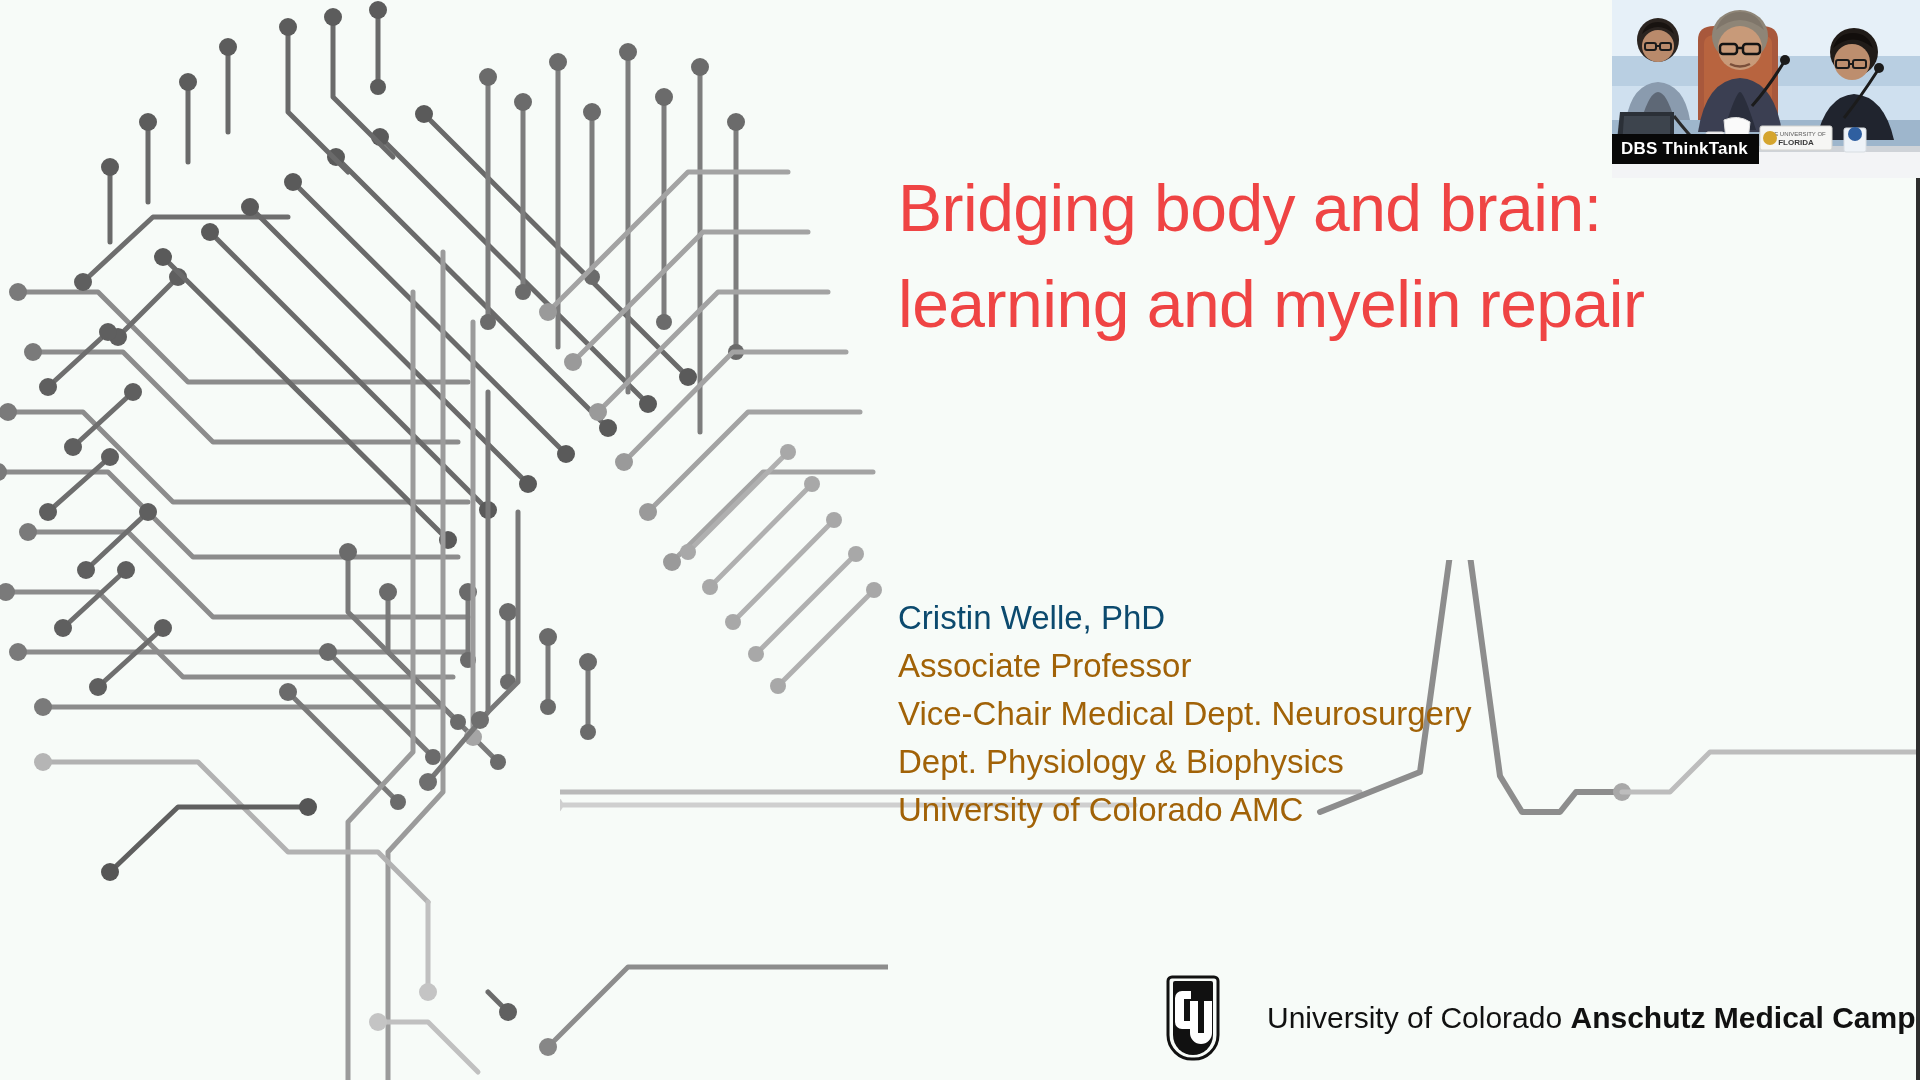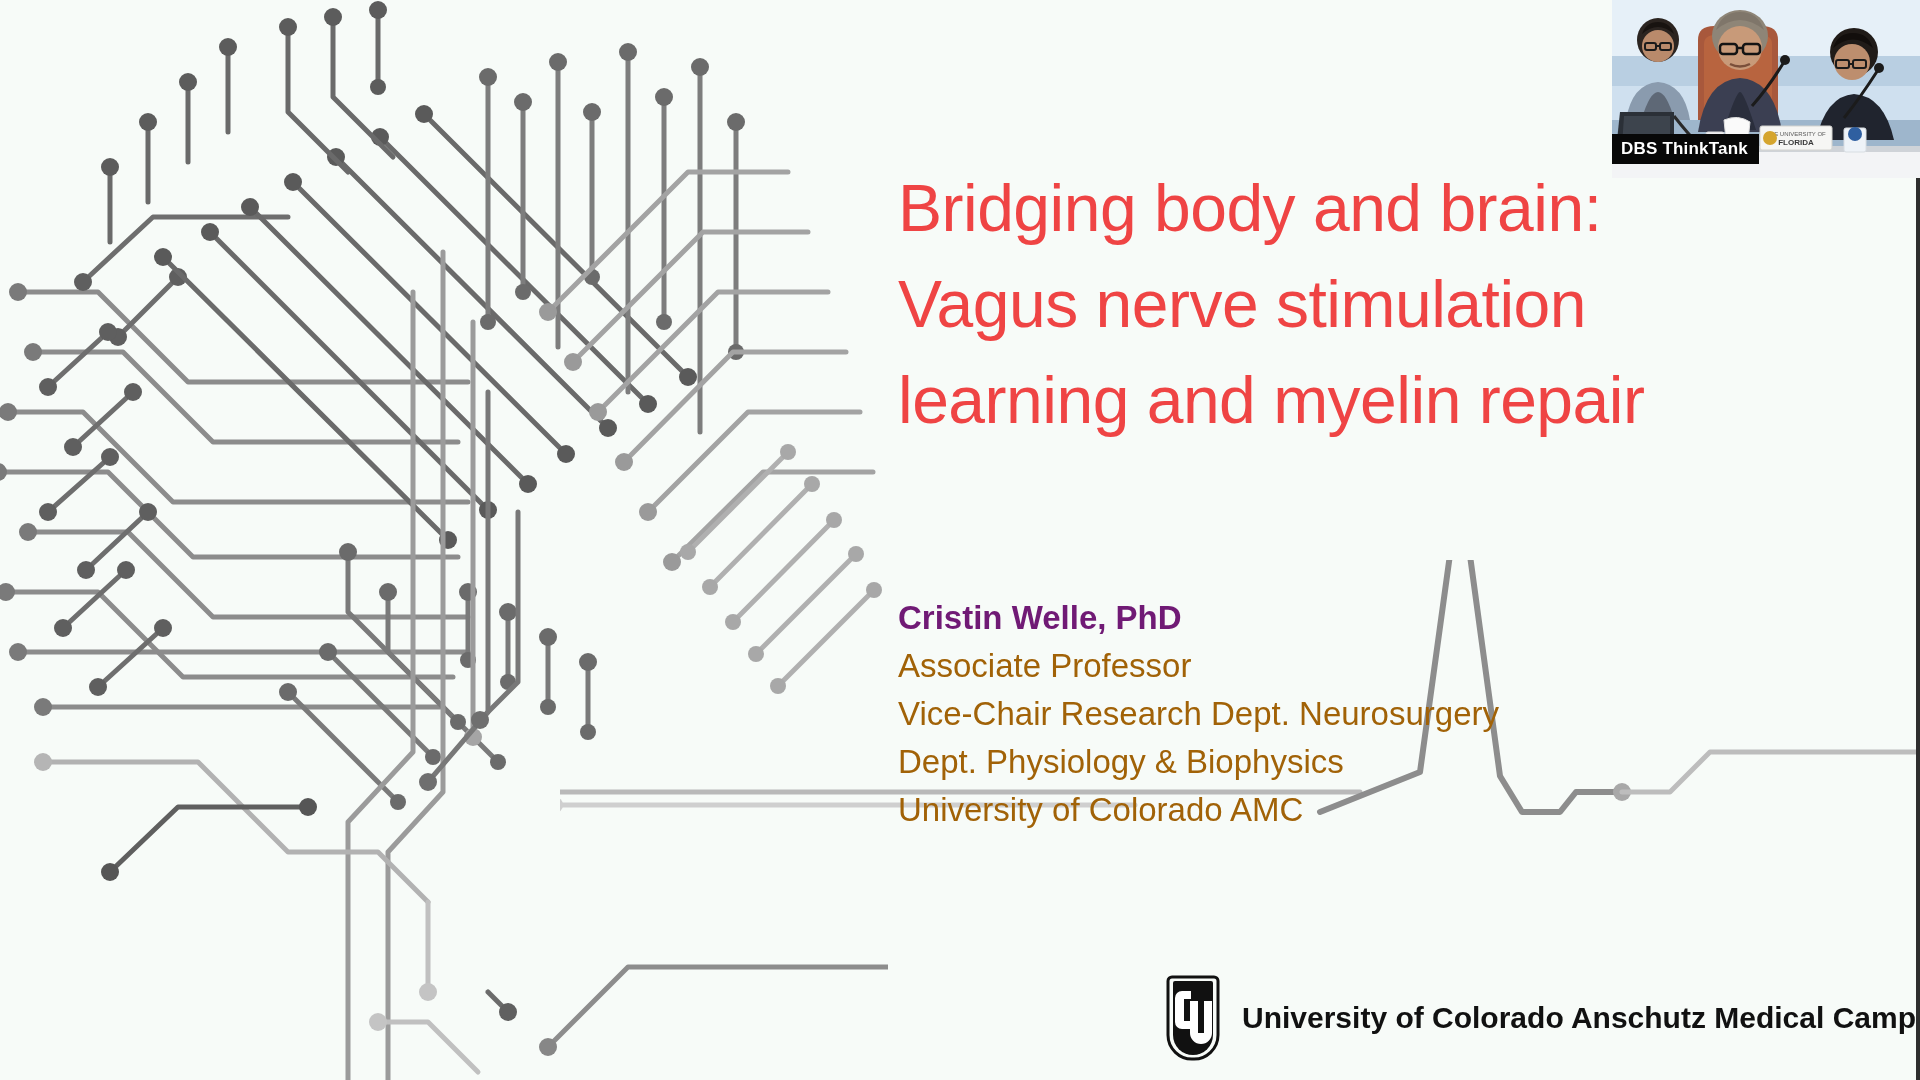--- a/index.html
+++ b/index.html
@@ -40,37 +40,37 @@
   .title-line {
     font-size:66px; line-height:96px; font-weight:400;
     color:#ef4444; letter-spacing:-0.5px; white-space:nowrap;
   }
 
   
   #presenter-block {
     position:absolute; left:898px; top:594px; z-index:20;
   }
   .presenter-name {
-    font-size:33px; line-height:48px; font-weight:700; color:#701a75;
+    font-size:33px; line-height:48px; font-weight:400; color:#0c4a6e;
   }
   .presenter-line {
     font-size:33px; line-height:48px; font-weight:400; color:#a16207;
   }
 
   
   #footer-logo {
     position:absolute; left:1160px; top:975px; z-index:25;
     display:flex; align-items:center; gap:16px;
   }
   #cu-mark { width:66px; height:86px; flex:none; }
   #cu-mark svg { width:100%; height:100%; display:block; }
   #footer-text {
     font-size:30px; color:#111; white-space:nowrap; line-height:34px;
   }
-  #footer-text .light { font-weight:700; }
+  #footer-text .light { font-weight:400;margin-left:25px; }
   #footer-text .bold  { font-weight:700; }
 
   
   #video-overlay {
     position:absolute; left:1612px; top:0; width:308px; height:178px;
     z-index:60; overflow:hidden; background:#7d9bbd;
   }
   #video-overlay svg { width:100%; height:100%; display:block; }
   #video-label {
     position:absolute; left:0; bottom:14px;
@@ -353,28 +353,27 @@
         <path d="M760 252 L860 212 L900 -78 L940 216 L962 252 L1000 252 L1016 232 L1062 232" stroke="#8d8d8d" stroke-width="6"></path>
         <circle cx="1062" cy="232" r="9" fill="#a8a8a8"></circle>
 
         <path d="M1062 232 L1110 232 L1150 192 L1360 192" stroke="#bdbdbd" stroke-width="5"></path>
       </g>
     </svg>
   </div>
 
   <div id="title-block">
     <div class="title-line">Bridging body and brain:</div>
-    <div class="title-line">Vagus nerve stimulation</div>
     <div class="title-line">learning and myelin repair</div>
   </div>
 
   <div id="presenter-block">
     <div class="presenter-name">Cristin Welle, PhD</div>
     <div class="presenter-line">Associate Professor</div>
-    <div class="presenter-line">Vice-Chair Research Dept. Neurosurgery</div>
+    <div class="presenter-line">Vice-Chair Medical Dept. Neurosurgery</div>
     <div class="presenter-line">Dept. Physiology &amp; Biophysics</div>
     <div class="presenter-line">University of Colorado AMC</div>
   </div>
 
   <div id="footer-logo">
     <div id="cu-mark">
       <svg viewBox="0 0 66 86" xmlns="http://www.w3.org/2000/svg">
 
         <path d="M12 2 H54 a4 4 0 0 1 4 4 V60 a24 24 0 0 1 -25 24 a24 24 0 0 1 -25 -24 V6 a4 4 0 0 1 4 -4 Z" fill="none" stroke="#111" stroke-width="3"></path>
         <path d="M15 6 H51 a2 2 0 0 1 2 2 V60 a20 20 0 0 1 -20 20 a20 20 0 0 1 -20 -20 V8 a2 2 0 0 1 2 -2 Z" fill="#111"></path>

